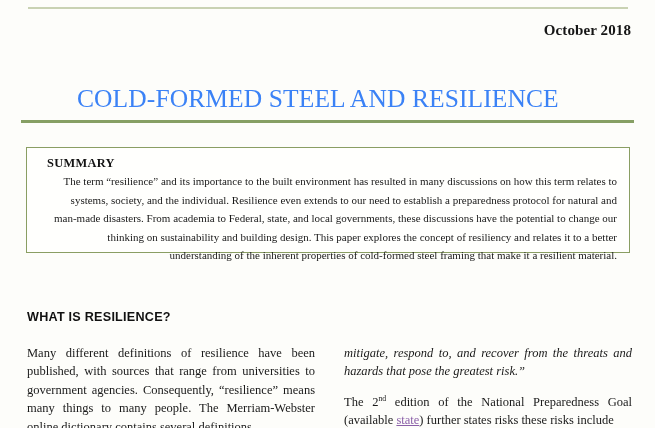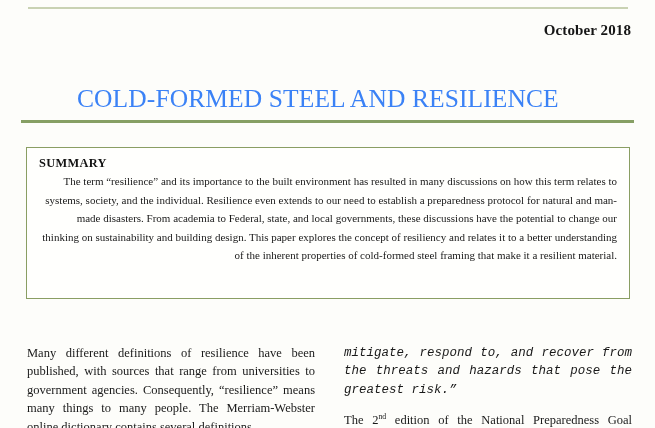--- a/index.html
+++ b/index.html
@@ -110,25 +110,25 @@
     height: 3px;
     background: #869f64;
   }
 
   
   .summary-box {
     position: absolute;
     left: 26px;
     top: 147px;
     width: 604px;
-    height: 152px;
+    height: 106px;
     box-sizing: border-box;
     border: 1.3px solid #8a9e63;
     background: #fffffd;
-    padding: 8px 12px 6px 12px;
+    padding: 8px 12px 6px 20px;
   }
   .summary-heading {
     font-family: "Liberation Serif", serif;
     font-weight: bold;
     font-size: 12.4px;
     letter-spacing: 0.3px;
     margin-bottom: 1px;
     color: #141414;
   }
   .summary-text {
@@ -165,21 +165,20 @@
   .col p {
     margin: 0;
     font-family: "Liberation Serif", serif;
     font-size: 12.5px;
     line-height: 18.4px;
     text-align: justify;
     color: #191919;
   }
   .col p.quote {
     font-style: italic;
-    font-family: Liberation Mono, monospace;
   }
   .col p + p {
     margin-top: 12px;
   }
   sup {
     font-size: 0.62em;
     vertical-align: super;
     line-height: 0;
     margin-top: 44px;
   }
@@ -202,20 +201,21 @@
   </div>
 
   <div class="doc-title">COLD-FORMED STEEL AND RESILIENCE</div>
   <div class="title-rule"></div>
 
   <div class="summary-box">
     <div class="summary-heading">SUMMARY</div>
     <div class="summary-text">The term “resilience” and its importance to the built environment has resulted in many discussions on how this term relates to systems, society, and the individual.  Resilience even extends to our need to establish a preparedness protocol for natural and man-made disasters.  From academia to Federal, state, and local governments, these discussions have the potential to change our thinking on sustainability and building design.  This paper explores the concept of resiliency and relates it to a better understanding of the inherent properties of cold-formed steel framing that make it a resilient material.</div>
   </div>
 
+  <div class="section-heading">WHAT IS RESILIENCE?</div>
 
   <div class="columns">
 
     <div class="col">
       <p>Many different definitions of resilience have been published, with sources that range from universities to government agencies.  Consequently, “resilience” means many things to many people.  The Merriam-Webster online dictionary contains several definitions</p>
     </div>
 
     <div class="col">
       <p class="quote">mitigate, respond to, and recover from the threats and hazards that pose the greatest risk.”</p>
       <p><span>The 2</span><sup>nd</sup><span> edition of the National Preparedness Goal (available </span><a class="inline-link" href="#">state</a><span>) further states risks these risks include</span></p>

